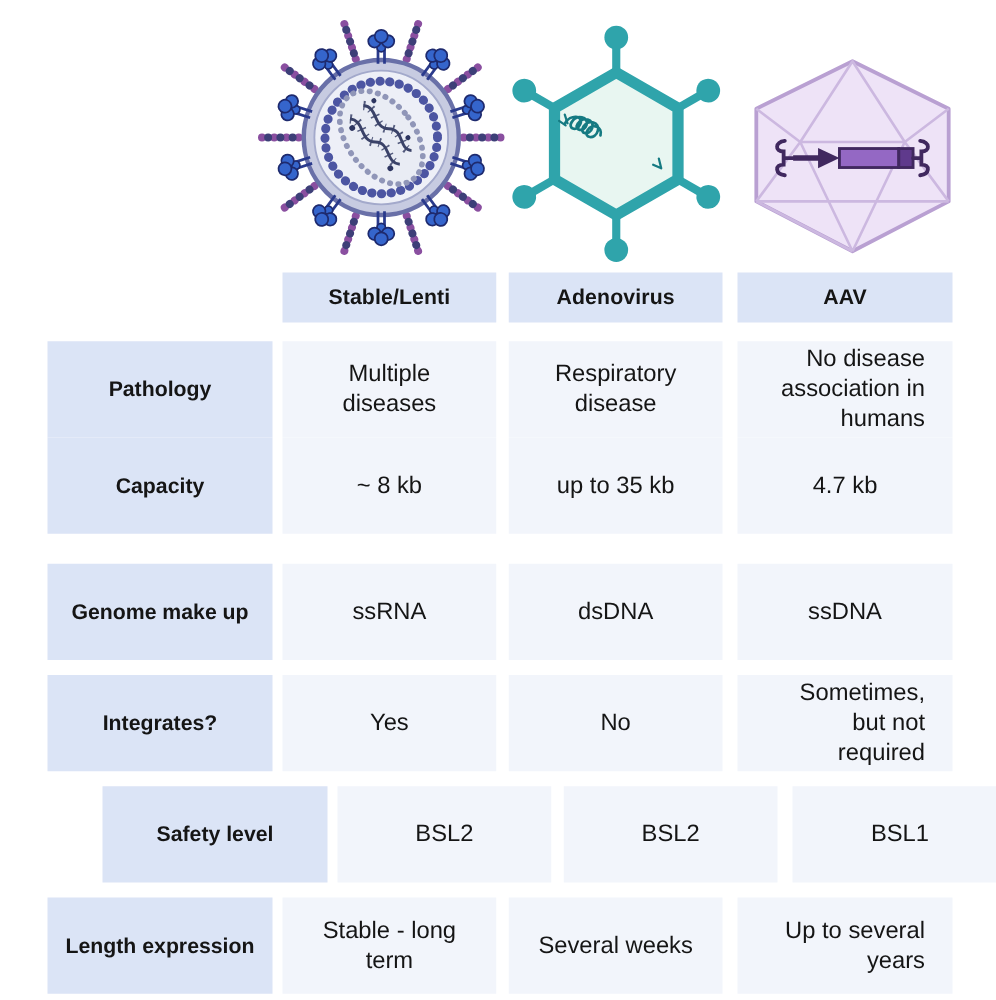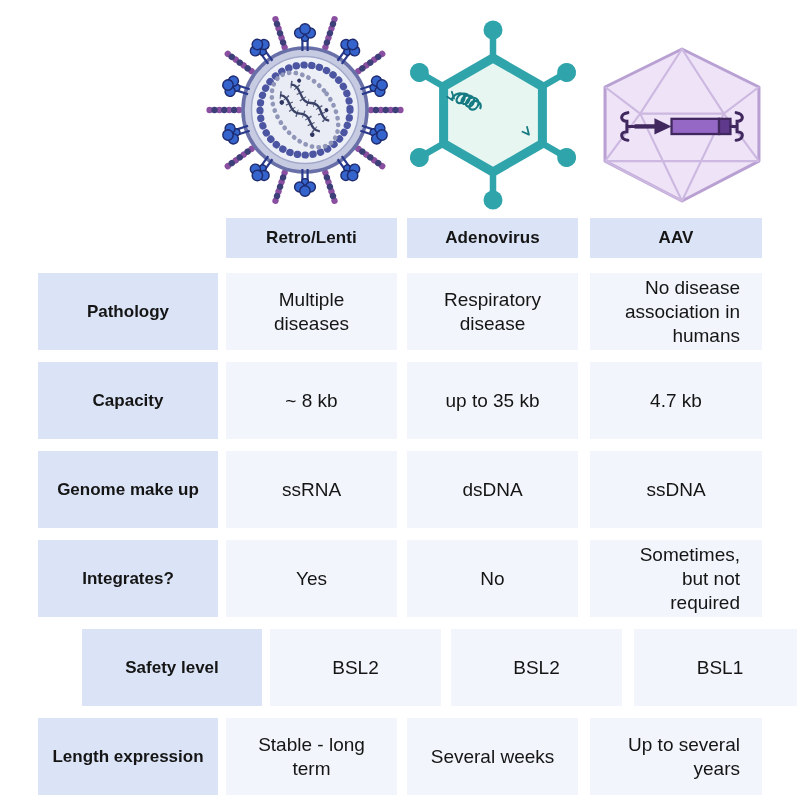--- a/index.html
+++ b/index.html
@@ -16,21 +16,21 @@
   .cell{position:absolute;height:77px;display:flex;align-items:center;
     justify-content:center;text-align:center;box-sizing:border-box;}
   .label-cell{left:38px;width:180px;background:#dbe4f6;
     font-weight:bold;font-size:17px;line-height:22px;padding:0 5px;}
   .val-cell{background:#f2f5fb;font-size:19px;line-height:24px;padding:0 22px;}
 
   .c1{left:226px;width:171px;}
   .c2{left:407px;width:171px;}
   .c3{left:590px;width:172px;text-align:right;}
 
-  .r0{top:273px;} .r1{top:362px;} .r2{top:451px;}
+  .r0{top:273px;} .r1{top:350px;} .r2{top:451px;}
   .r3{top:540px;} .r4{top:629px;margin-left:44px;} .r5{top:718px;}
 </style>
 </head>
 <body>
 
 <div class="stage">
 
   <svg class="illus" style="left:205px;top:10px;" width="200" height="200" viewBox="-100 -100 200 200">
     <defs>
       <g id="rv-spike">
@@ -127,21 +127,21 @@
     <g transform="translate(0,1)">
       <path d="M -57,-14 C -65,-13 -66,-5 -58,-5 L -58,6 C -66,6 -65,14 -57,15 M -58,0.5 L -50,0.5" fill="none" stroke="#40285f" stroke-width="3.2" stroke-linecap="round"></path>
       <line x1="-50" y1="0.5" x2="-27" y2="0.5" stroke="#40285f" stroke-width="4.6"></line>
       <polygon points="-29,-8 -11,0.5 -29,9" fill="#40285f"></polygon>
       <rect x="-11" y="-7.5" width="50" height="16" fill="#9468c4" stroke="#40285f" stroke-width="2.4"></rect>
       <rect x="39" y="-7.5" width="12" height="16" fill="#5f3a8c" stroke="#40285f" stroke-width="2.4"></rect>
       <path d="M 57,-14 C 65,-13 66,-5 58,-5 L 58,6 C 66,6 65,14 57,15 M 58,0.5 L 51,0.5" fill="none" stroke="#40285f" stroke-width="3.2" stroke-linecap="round"></path>
     </g>
   </svg>
 
-  <div class="hdr-cell c1">Retro/Lenti</div>
+  <div class="hdr-cell c1">Stable/Lenti</div>
   <div class="hdr-cell c2">Adenovirus</div>
   <div class="hdr-cell c3">AAV</div>
 
   <div class="cell label-cell r0">Pathology</div>
   <div class="cell val-cell c1 r0">Multiple diseases</div>
   <div class="cell val-cell c2 r0">Respiratory disease</div>
   <div class="cell val-cell c3 r0">No disease association in humans</div>
 
   <div class="cell label-cell r1">Capacity</div>
   <div class="cell val-cell c1 r1">~ 8 kb</div>

